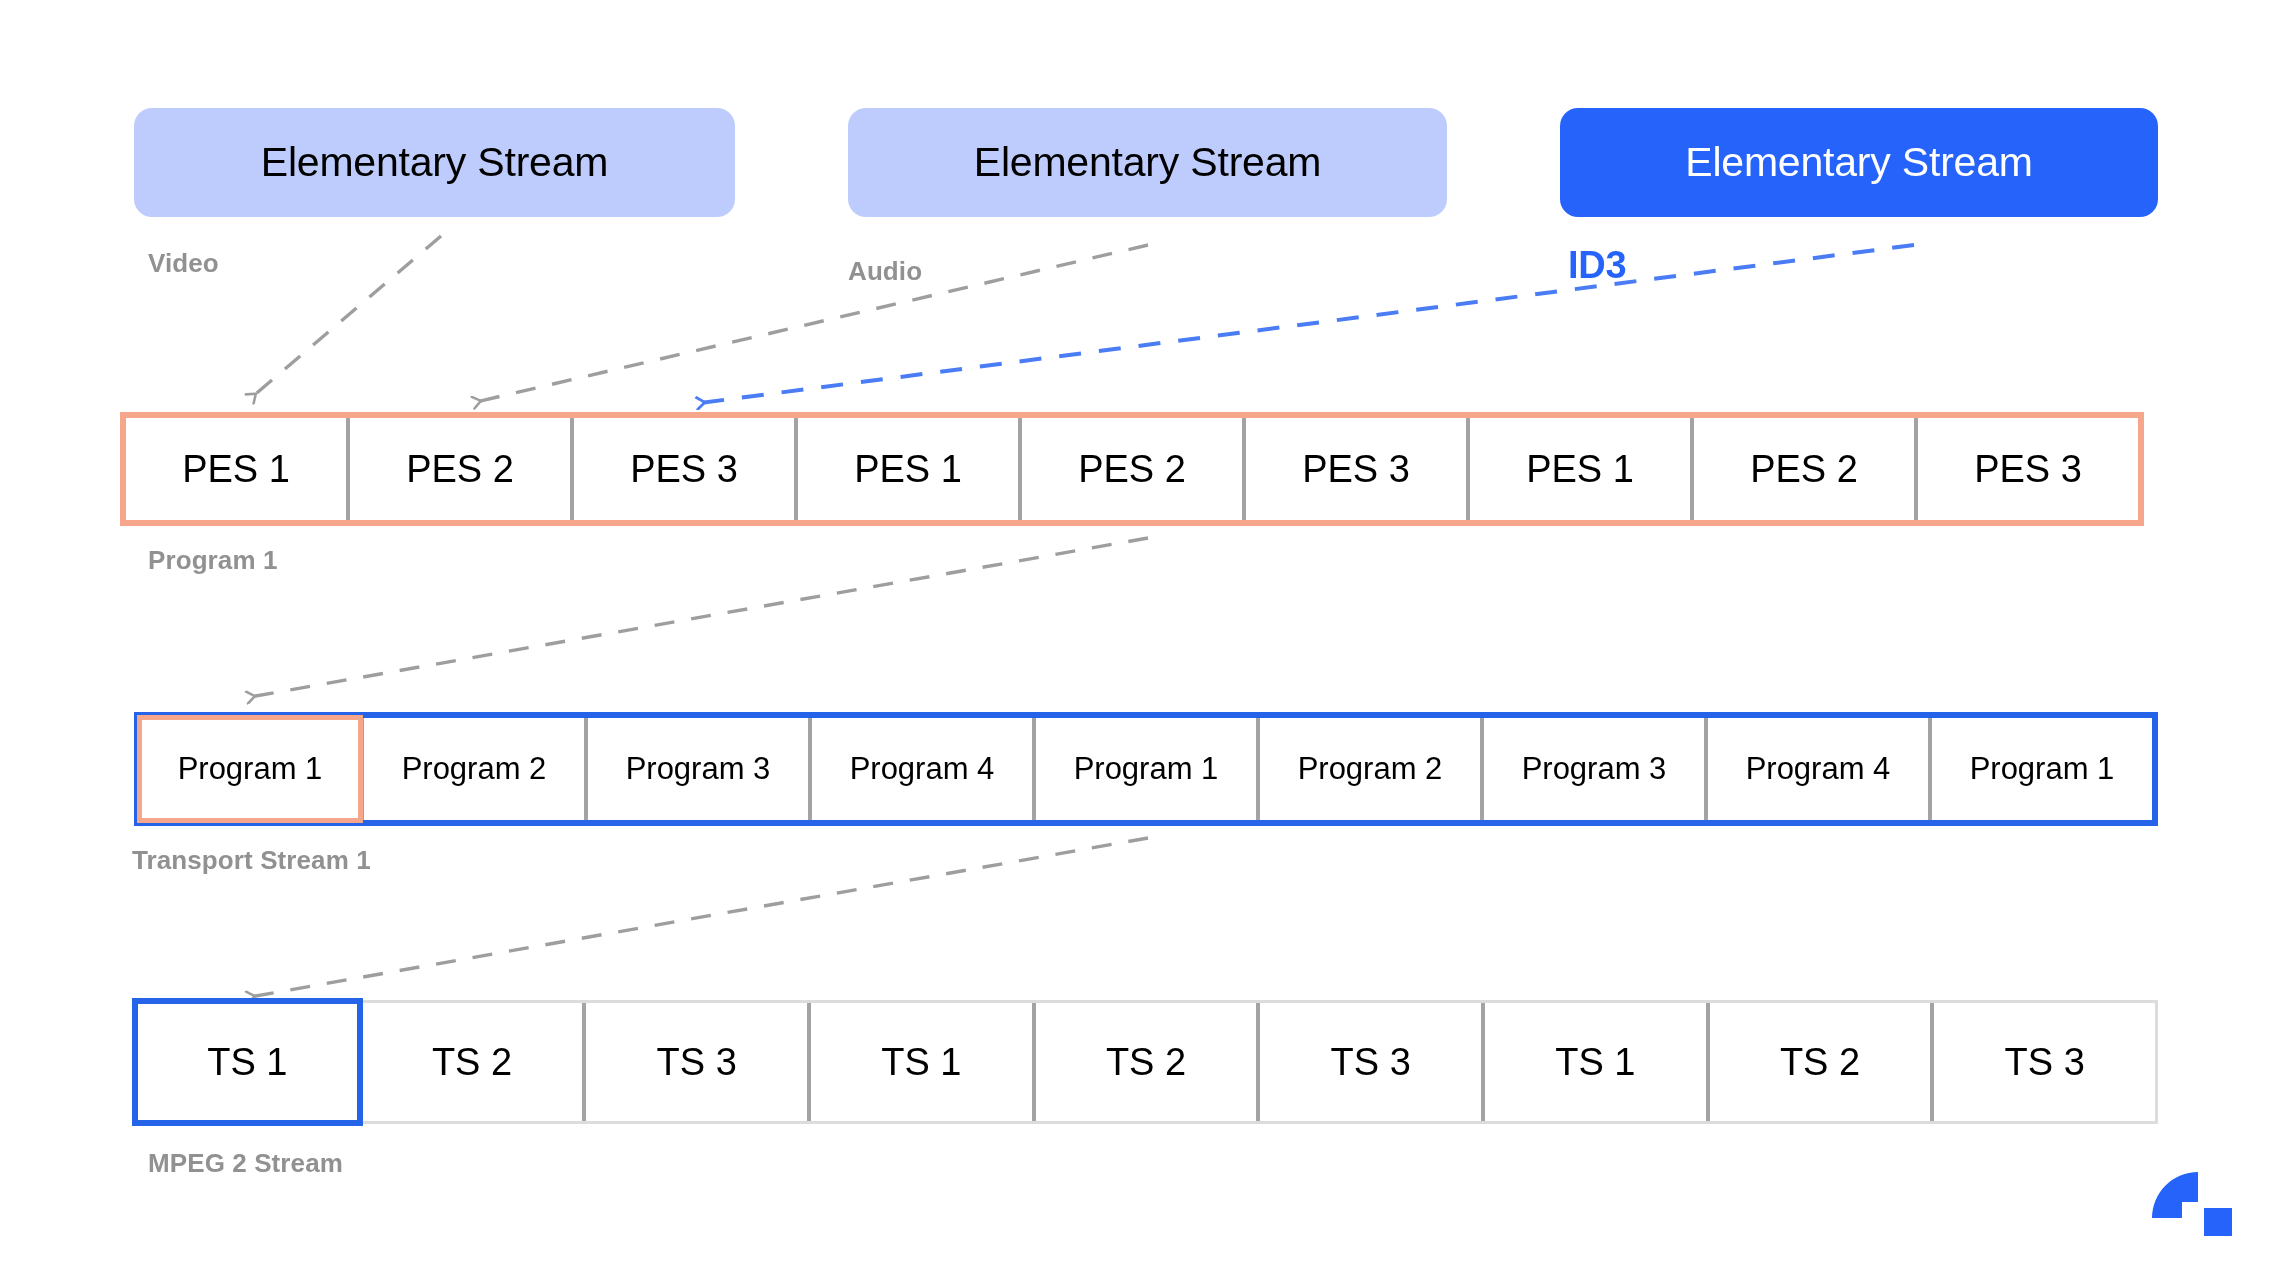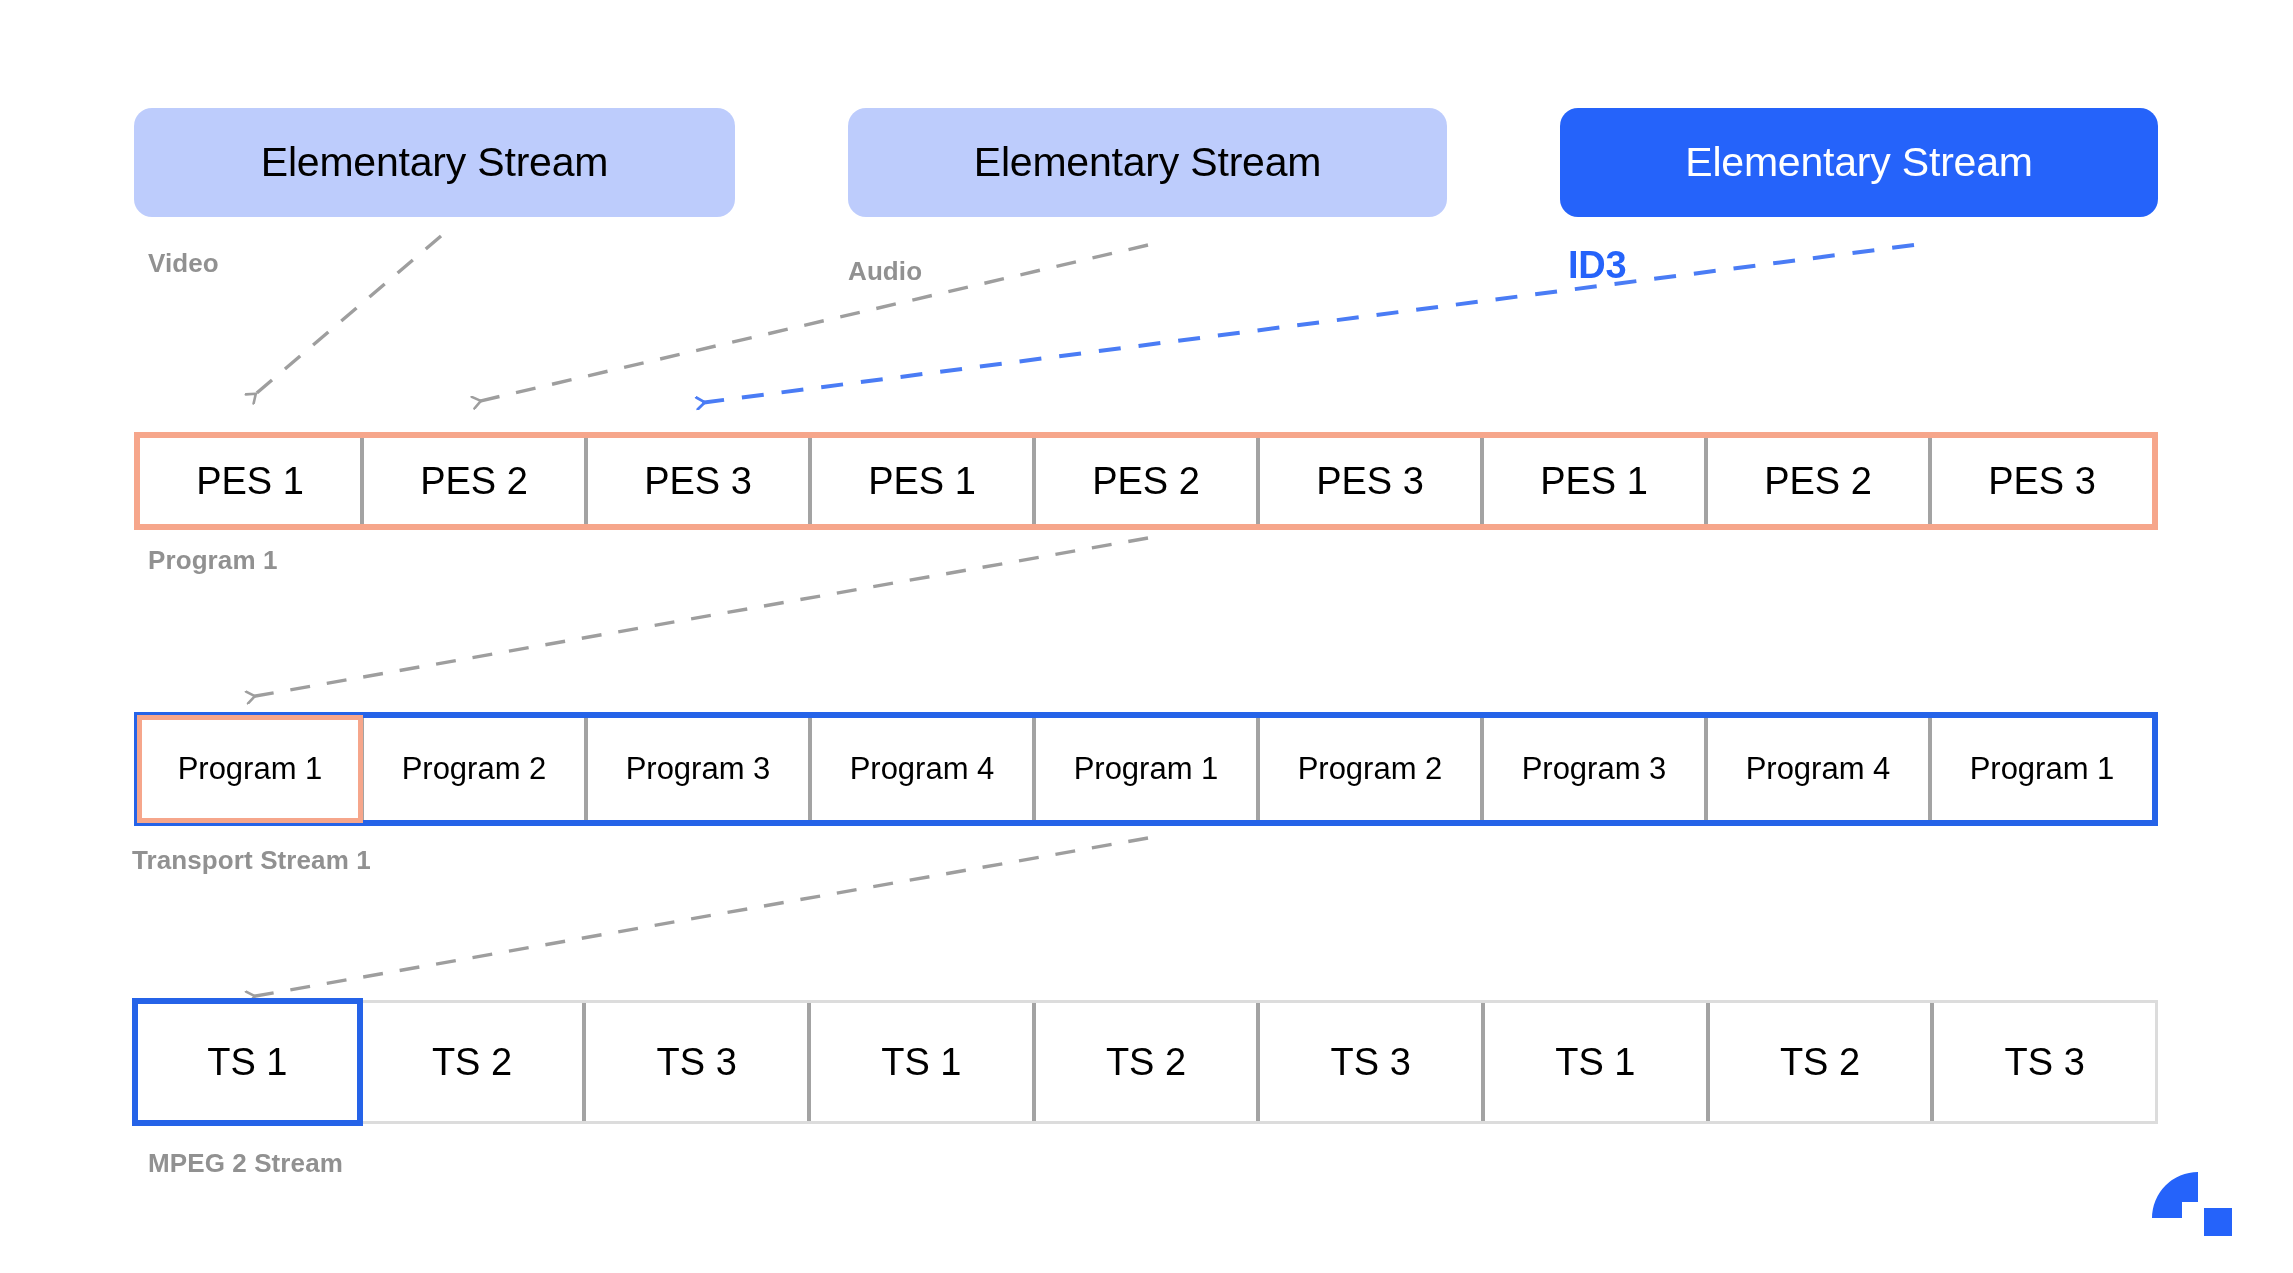--- a/index.html
+++ b/index.html
@@ -142,21 +142,21 @@
   <div class="es-box tint" style="left:848px; top:108px; width:599px;">
     <span>Elementary Stream</span>
   </div>
   <div class="caption" style="left:848px; top:256px;">Audio</div>
 
   <div class="es-box solid" style="left:1560px; top:108px; width:598px;">
     <span>Elementary Stream</span>
   </div>
   <div class="caption id3" style="left:1568px; top:244px;">ID3</div>
 
-  <div class="row peach" id="row-pes" style="left:134px; top:412px; width:2024px; height:98px;margin-top:20px;">
+  <div class="row peach" id="row-pes" style="left:120px; top:412px; width:2024px; height:114px;">
       <div class="cell">
         <span>PES 1</span>
       </div>
       <div class="cell">
         <span>PES 2</span>
       </div>
       <div class="cell">
         <span>PES 3</span>
       </div>
       <div class="cell">

